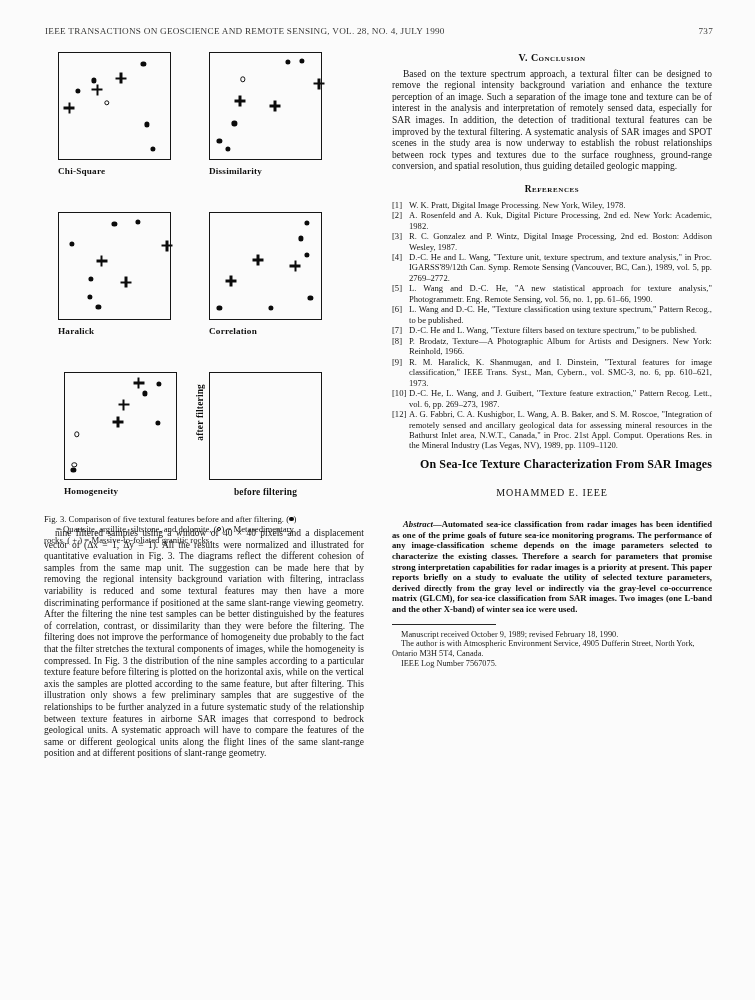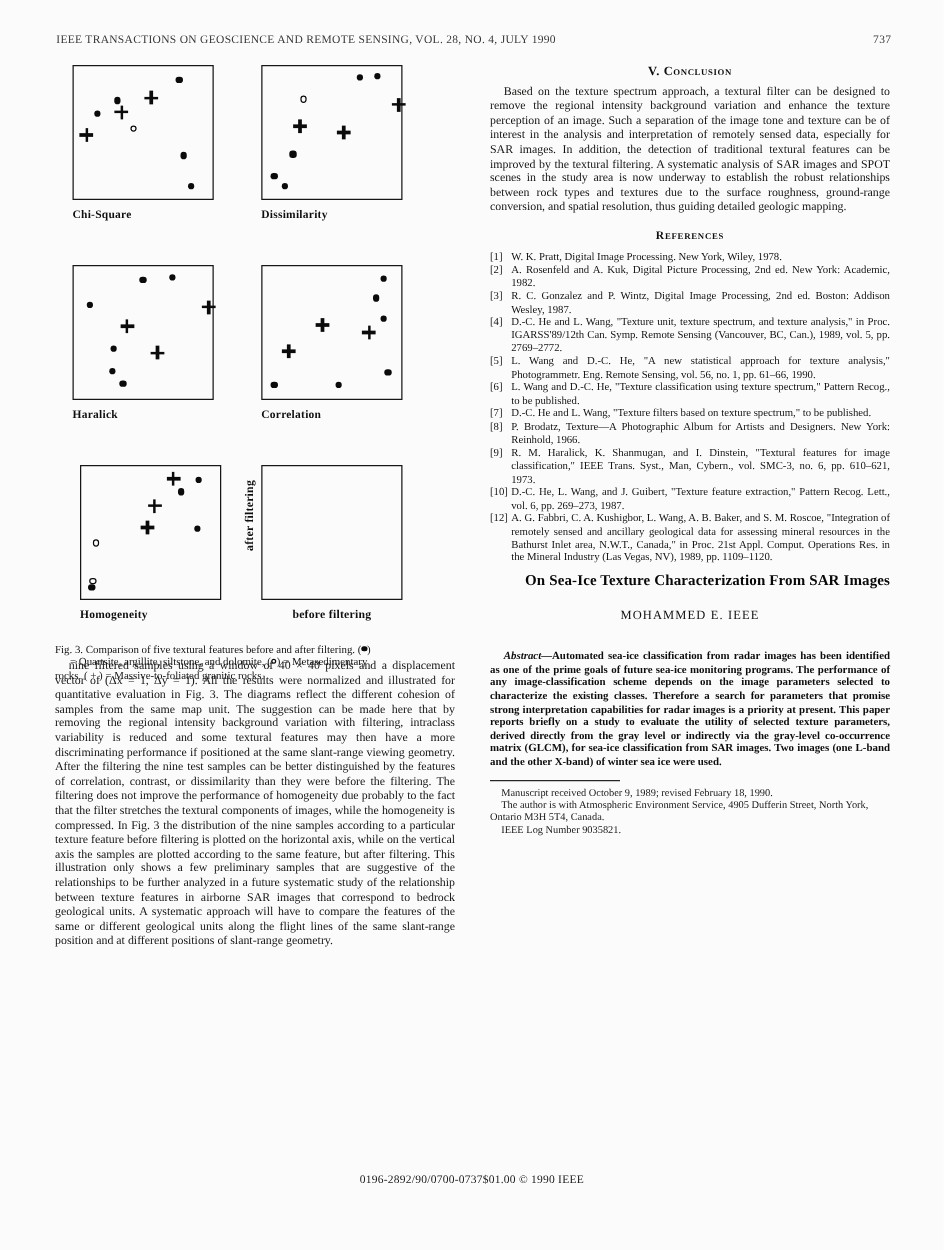--- a/index.html
+++ b/index.html
@@ -409,18 +409,17 @@
     <h1 id="art2-title">On Sea-Ice Texture Characterization From SAR Images</h1>
     <div id="art2-author">MOHAMMED E. IEEE</div>
 
     <p id="art2-abstract">
       <span class="abs-lead">Abstract—</span><span>Automated sea-ice classification from radar images has been identified as one of the prime goals of future sea-ice monitoring programs. The performance of any image-classification scheme depends on the image parameters selected to characterize the existing classes. Therefore a search for parameters that promise strong interpretation capabilities for radar images is a priority at present. This paper reports briefly on a study to evaluate the utility of selected texture parameters, derived directly from the gray level or indirectly via the gray-level co-occurrence matrix (GLCM), for sea-ice classification from SAR images. Two images (one L-band and the other X-band) of winter sea ice were used.</span>
     </p>
 
     <hr id="fn-rule">
     <p class="footnote">Manuscript received October 9, 1989; revised February 18, 1990.</p>
     <p class="footnote">The author is with Atmospheric Environment Service, 4905 Dufferin Street, North York, Ontario M3H 5T4, Canada.</p>
-    <p class="footnote">IEEE Log Number 9035821.</p>
+    <p class="footnote">IEEE Log Number 7567075.</p>
   </div>
 
-  <div id="page-footer">0196-2892/90/0700-0737$01.00 © 1990 IEEE</div>
 
 </div>
 
 </body></html>

